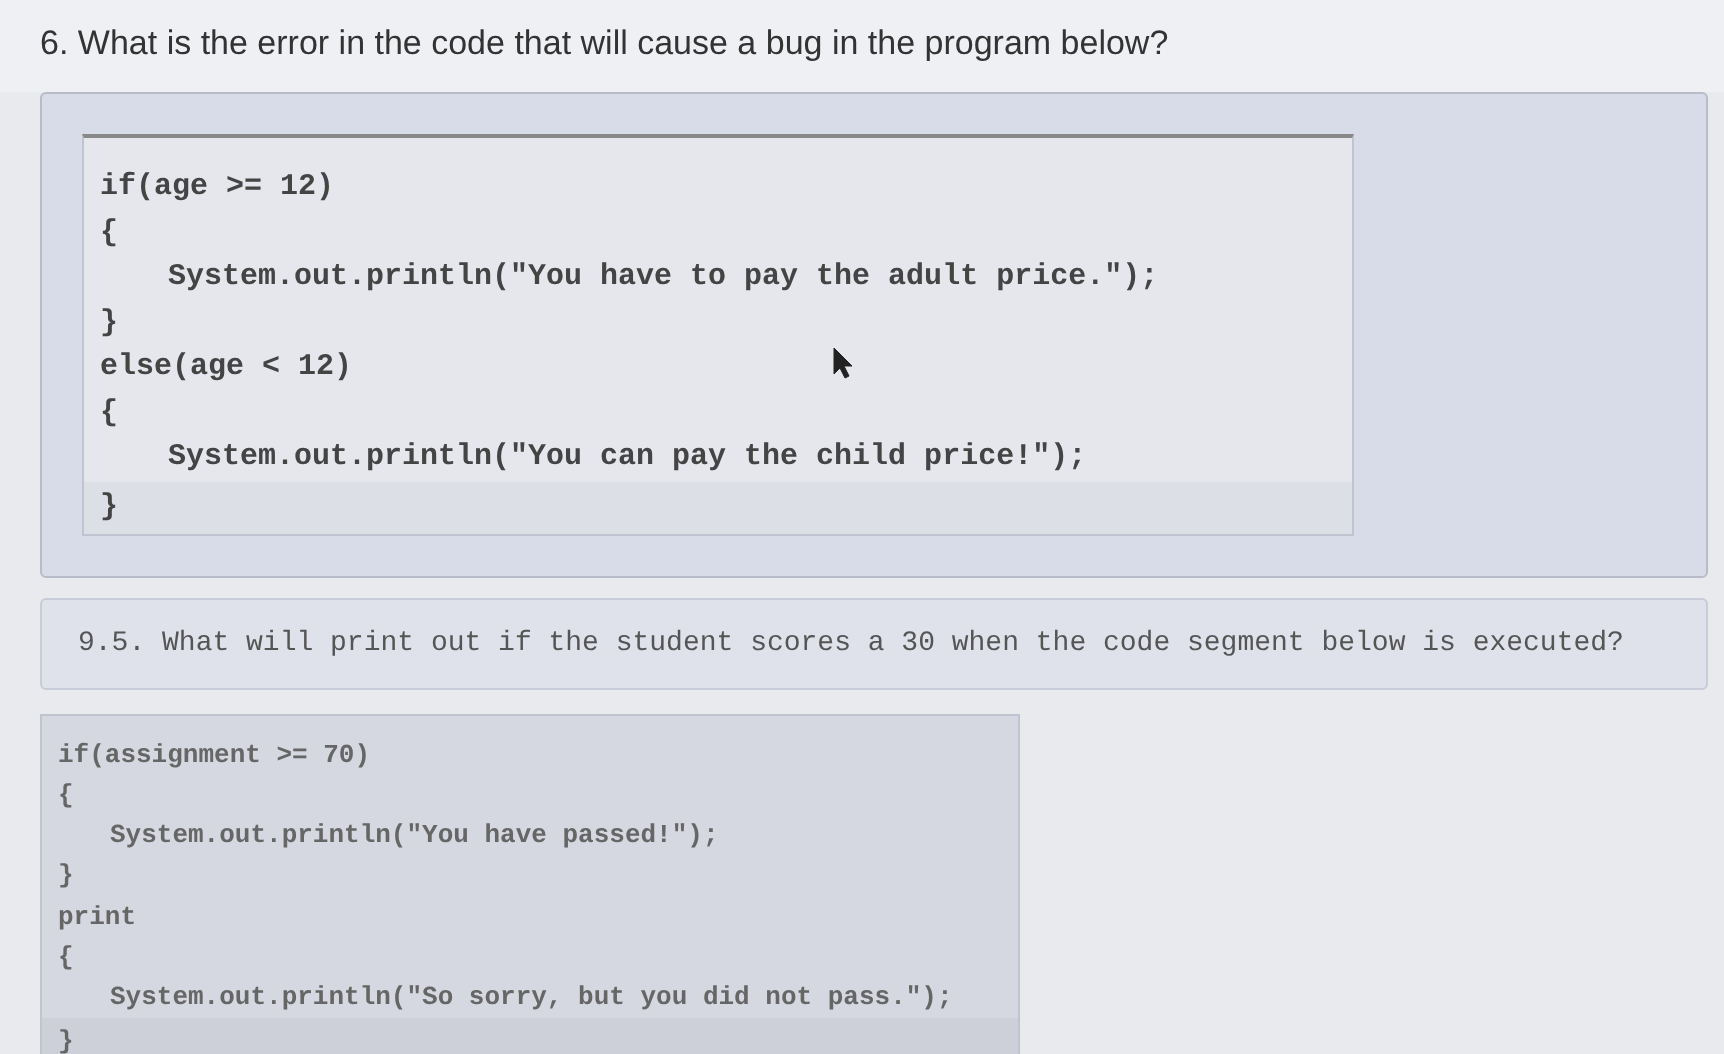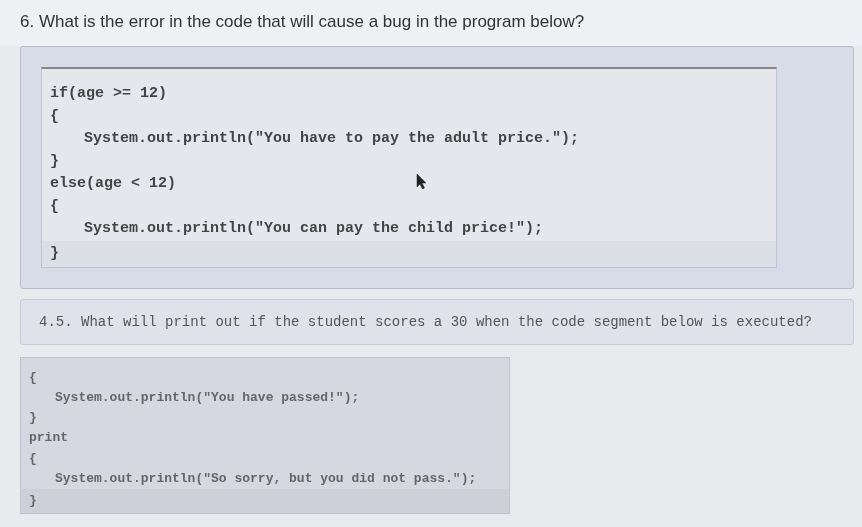--- a/index.html
+++ b/index.html
@@ -33,21 +33,21 @@
       background: #e5e7ed;
       border: 1px solid #c0c4d0;
       border-top: 2px solid #888;
       padding: 14px 0 0 0;
       font-family: 'Courier New', monospace;
       font-size: 15px;
       color: #444;
       font-weight: bold;
       line-height: 1.5;
       position: relative;
-      width: 736px;
+      width: 636px;
     }
     .code-box-1 .line {
       padding-left: 8px;
       white-space: pre;
     }
     .code-box-1 .indent {
       padding-left: 42px;
     }
     .code-box-1 .last {
       background: #dcdfe6;
@@ -114,25 +114,26 @@
     <div class="line last">}</div>
     <div class="cursor">
       <svg width="14" height="18" viewBox="0 0 14 18">
         <path d="M1 1 L1 14 L4 11 L6.5 16 L8.5 15 L6 10 L10 10 Z" fill="#222" stroke="#222" stroke-width="0.5"></path>
       </svg>
     </div>
   </div>
 </div>
 
 <div class="question-71-box">
-  <span>4.5.</span>
+  <span>9.5.</span>
   <span>What will print out if the student scores a 30 when the code segment below is executed?</span>
 </div>
 
 <div class="code-box-2">
+  <div class="line">if(assignment &gt;= 70)</div>
   <div class="line">{</div>
   <div class="line indent">System.out.println("You have passed!");</div>
   <div class="line">}</div>
   <div class="line">print</div>
   <div class="line">{</div>
   <div class="line indent">System.out.println("So sorry, but you did not pass.");</div>
   <div class="line last">}</div>
 </div>
 
 </body></html>

